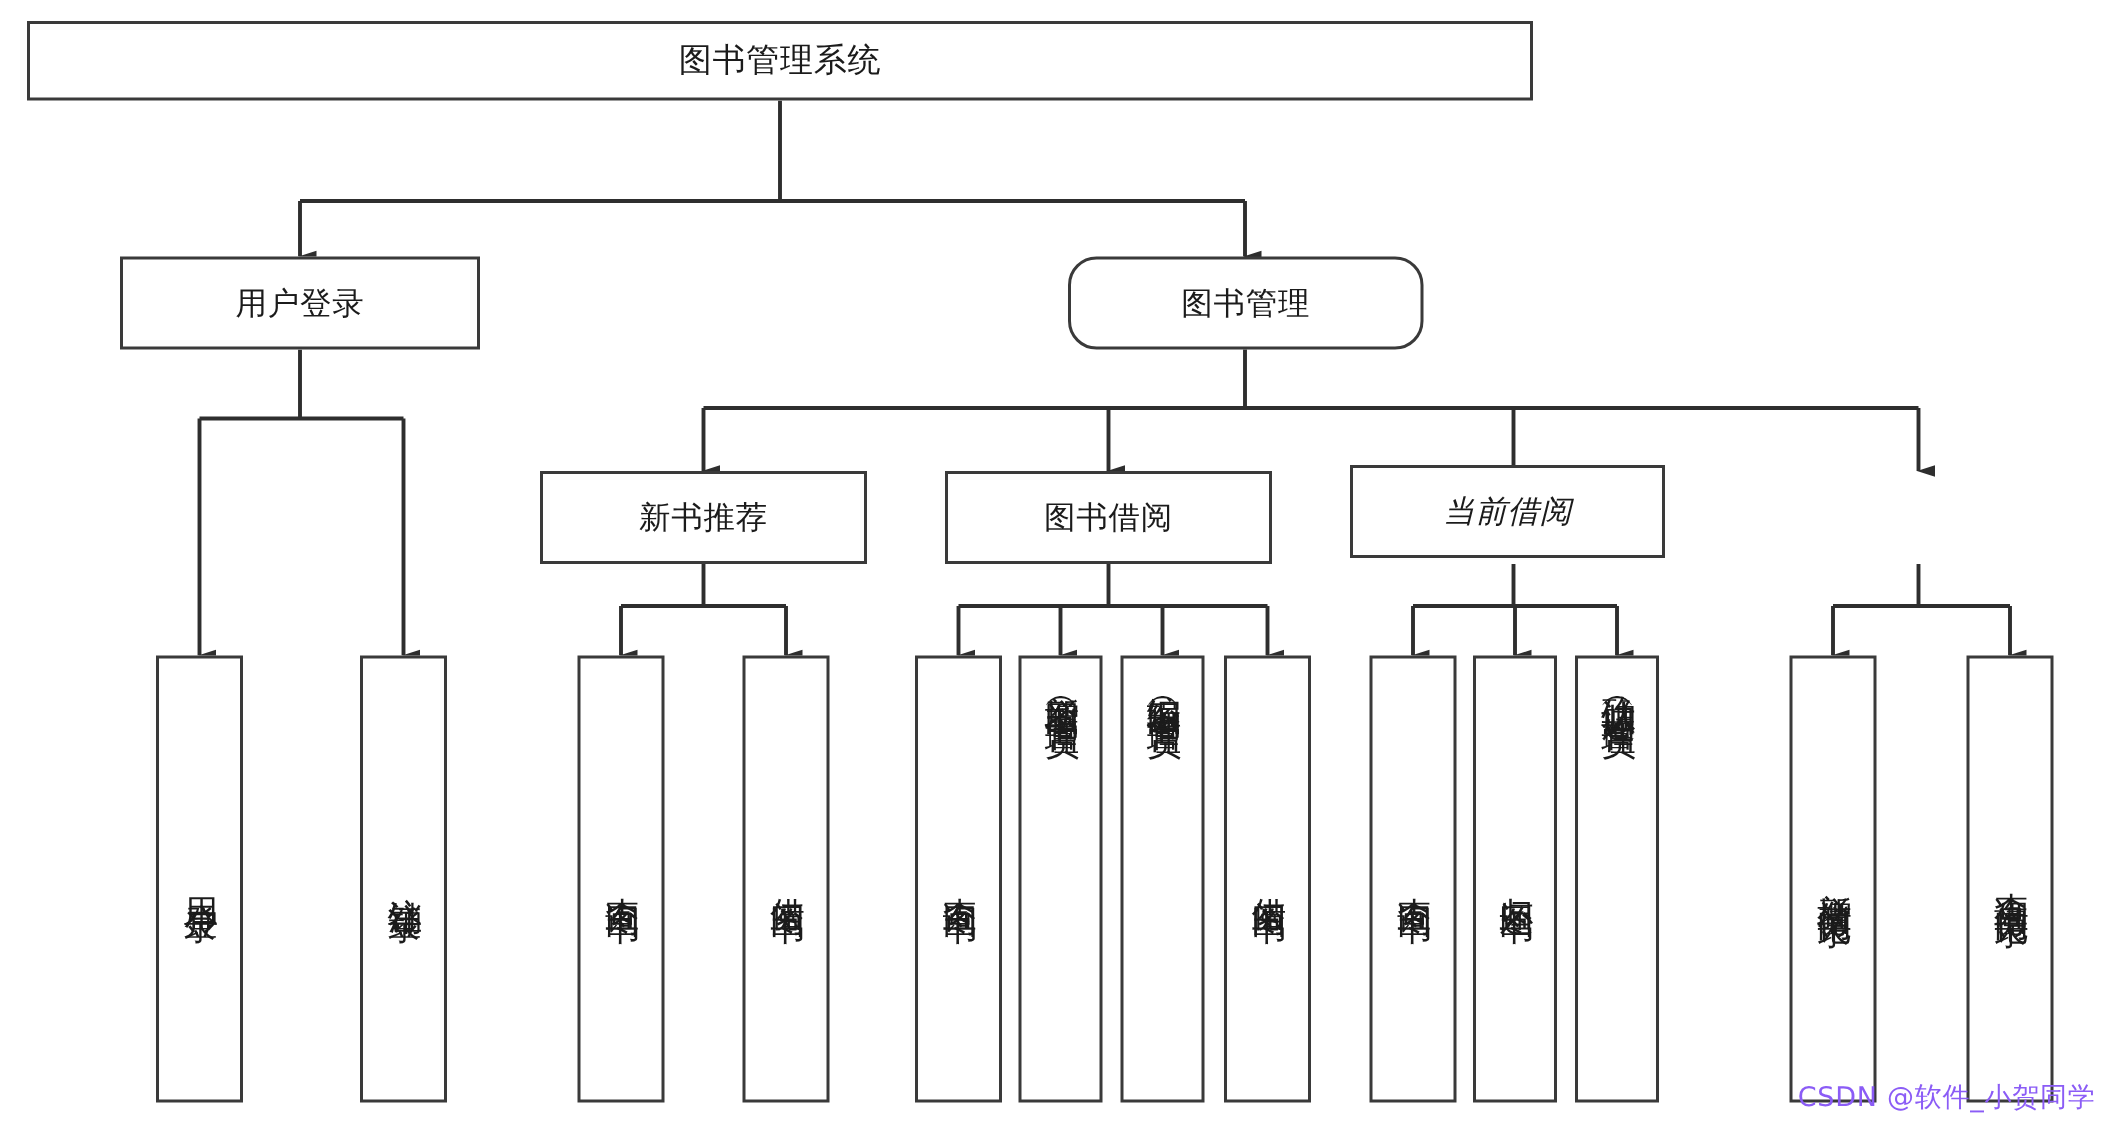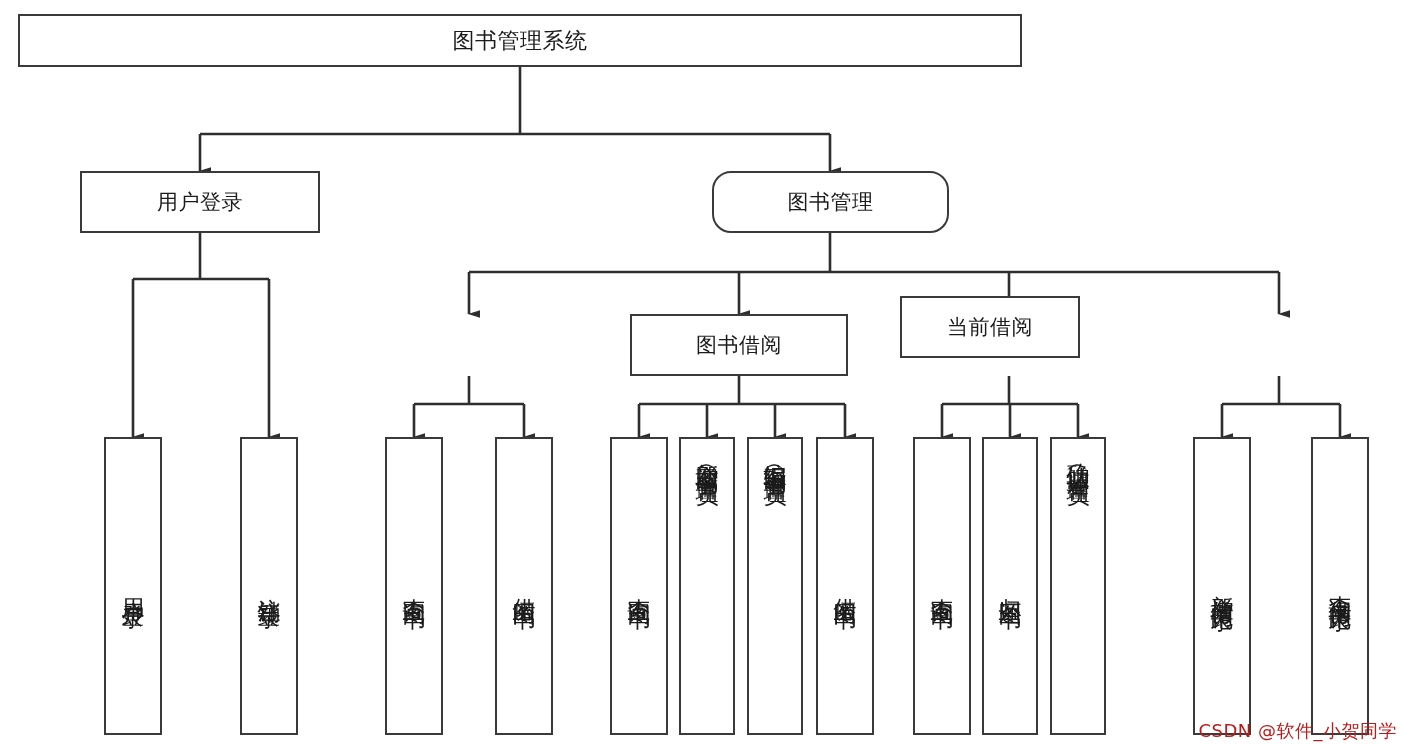--- a/index.html
+++ b/index.html
@@ -64,21 +64,21 @@
   }
   .node.vert.centered {
     align-items: center;
     padding-top: 0;
   }
   #watermark {
     position: absolute;
     right: 8px;
     bottom: 4px;
     font-size: 18px;
-    color: #b91c1c;
+    color: #8b5cf6;
     letter-spacing: 0.5px;
     white-space: nowrap;
     pointer-events: none;
   }
 </style>
 </head>
 <body>
 
 <div id="canvas">
 
@@ -137,24 +137,27 @@
     <span class="lbl">图书管理系统</span>
   </div>
 
   <div class="node horiz" style="left:80px; top:171px; width:240px; height:62px;">
     <span class="lbl">用户登录</span>
   </div>
   <div class="node horiz" style="left:712px; top:171px; width:237px; height:62px;border-radius:19px;">
     <span class="lbl">图书管理</span>
   </div>
 
+  <div class="node horiz" style="left:360px; top:314px; width:218px; height:62px;">
+    <span class="lbl">新书推荐</span>
+  </div>
   <div class="node horiz" style="left:630px; top:314px; width:218px; height:62px;">
     <span class="lbl">图书借阅</span>
   </div>
-  <div class="node horiz" style="left:900px; top:296px; width:180px; height:62px;">
+  <div class="node horiz" style="left:900px; top:310px; width:210px; height:62px;font-style:italic;">
     <span class="lbl">当前借阅</span>
   </div>
 
   <div class="node vert centered" style="left:104px; top:437px; width:58px; height:298px;">
     <span class="lbl">用户登录</span>
   </div>
   <div class="node vert centered" style="left:240px; top:437px; width:58px; height:298px;">
     <span class="lbl">注销登录</span>
   </div>
 

